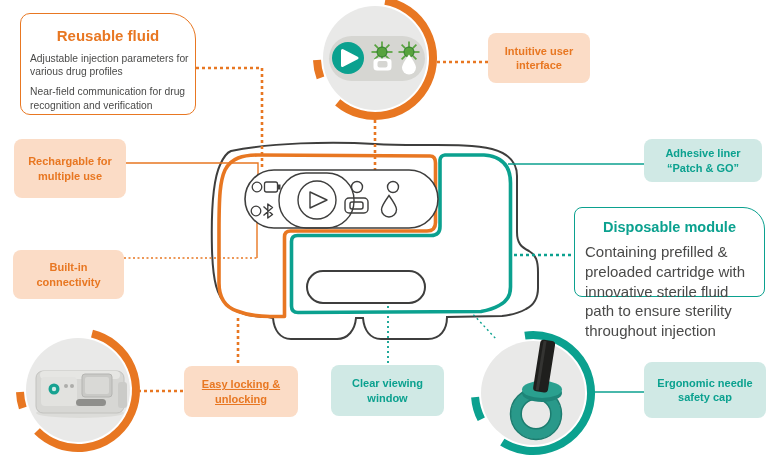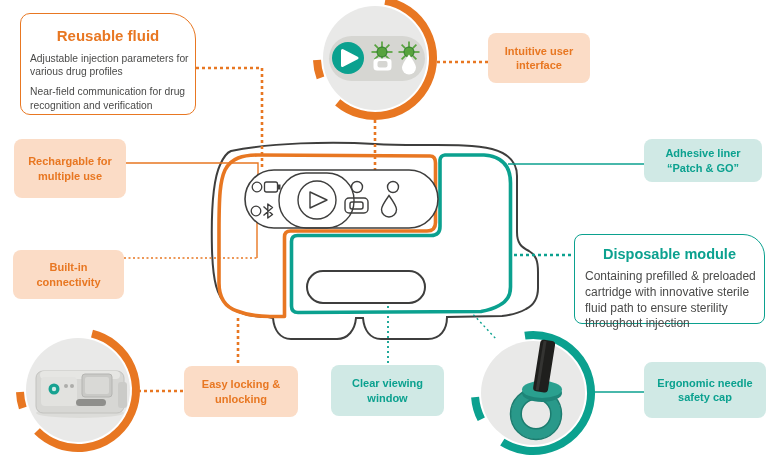--- a/index.html
+++ b/index.html
@@ -12,26 +12,26 @@
     position:absolute;display:flex;align-items:center;justify-content:center;
     text-align:center;border-radius:8px;font-weight:bold;font-size:11px;line-height:1.3;
     padding:2px 4px;box-sizing:border-box;
   }
   .tag.orange{background:#fbdcc6;color:#e87722;}
   .tag.teal{background:#d0e9e5;color:#0ba18f;}
   .infobox{
     position:absolute;background:#fff;box-sizing:border-box;
   }
   .infobox.orange{border:1.5px solid #e87722;border-radius:10px 26px 10px 10px;}
-  .infobox.teal{border:1.5px solid #0ba18f;border-radius:8px 22px 8px 8px;margin-top:27px;}
+  .infobox.teal{border:1.5px solid #0ba18f;border-radius:8px 22px 8px 8px;}
   .infobox .title{font-weight:bold;text-align:center;}
   #reusable-box .title{color:#e87722;font-size:15px;margin:13px 6px 8px;}
   #reusable-box p{color:#4a4a49;font-size:10.3px;line-height:1.28;margin:0 6px 7px 9px;}
   #disposable-box .title{color:#0ba18f;font-size:14.5px;margin:11px 6px 7px;}
-  #disposable-box p{color:#4a4a49;font-size:12px;line-height:1.32;margin:0 6px 0 10px;}
+  #disposable-box p{color:#4a4a49;font-size:15px;line-height:1.32;margin:0 6px 0 10px;}
 </style>
 </head>
 <body>
 
 <div id="canvas">
 
   <svg id="diagram-svg" width="768" height="456" viewBox="0 0 768 456">
 
     <g>
       <path d="M385.1,0.9 A58,58 0 1 1 337.7,102.4" fill="none" stroke="#e87722" stroke-width="8"></path>
@@ -158,21 +158,21 @@
 
   <div class="tag orange" style="left:488px;top:33px;width:102px;height:50px;">
     <span>Intuitive user interface</span>
   </div>
   <div class="tag orange" style="left:14px;top:139px;width:112px;height:59px;">
     <span>Rechargable for multiple use</span>
   </div>
   <div class="tag orange" style="left:13px;top:250px;width:111px;height:49px;text-align:center;">
     <span>Built-in connectivity</span>
   </div>
-  <div class="tag orange" style="left:184px;top:366px;width:114px;height:51px;">
+  <div class="tag orange" style="left:184px;top:366px;width:114px;height:51px;text-decoration:underline;">
     <span>Easy locking &amp; unlocking</span>
   </div>
   <div class="tag teal" style="left:331px;top:365px;width:113px;height:51px;">
     <span>Clear viewing window</span>
   </div>
   <div class="tag teal" style="left:644px;top:139px;width:118px;height:43px;">
     <span>Adhesive liner “Patch &amp; GO”</span>
   </div>
   <div class="tag teal" style="left:644px;top:362px;width:122px;height:56px;">
     <span>Ergonomic needle safety cap</span>

